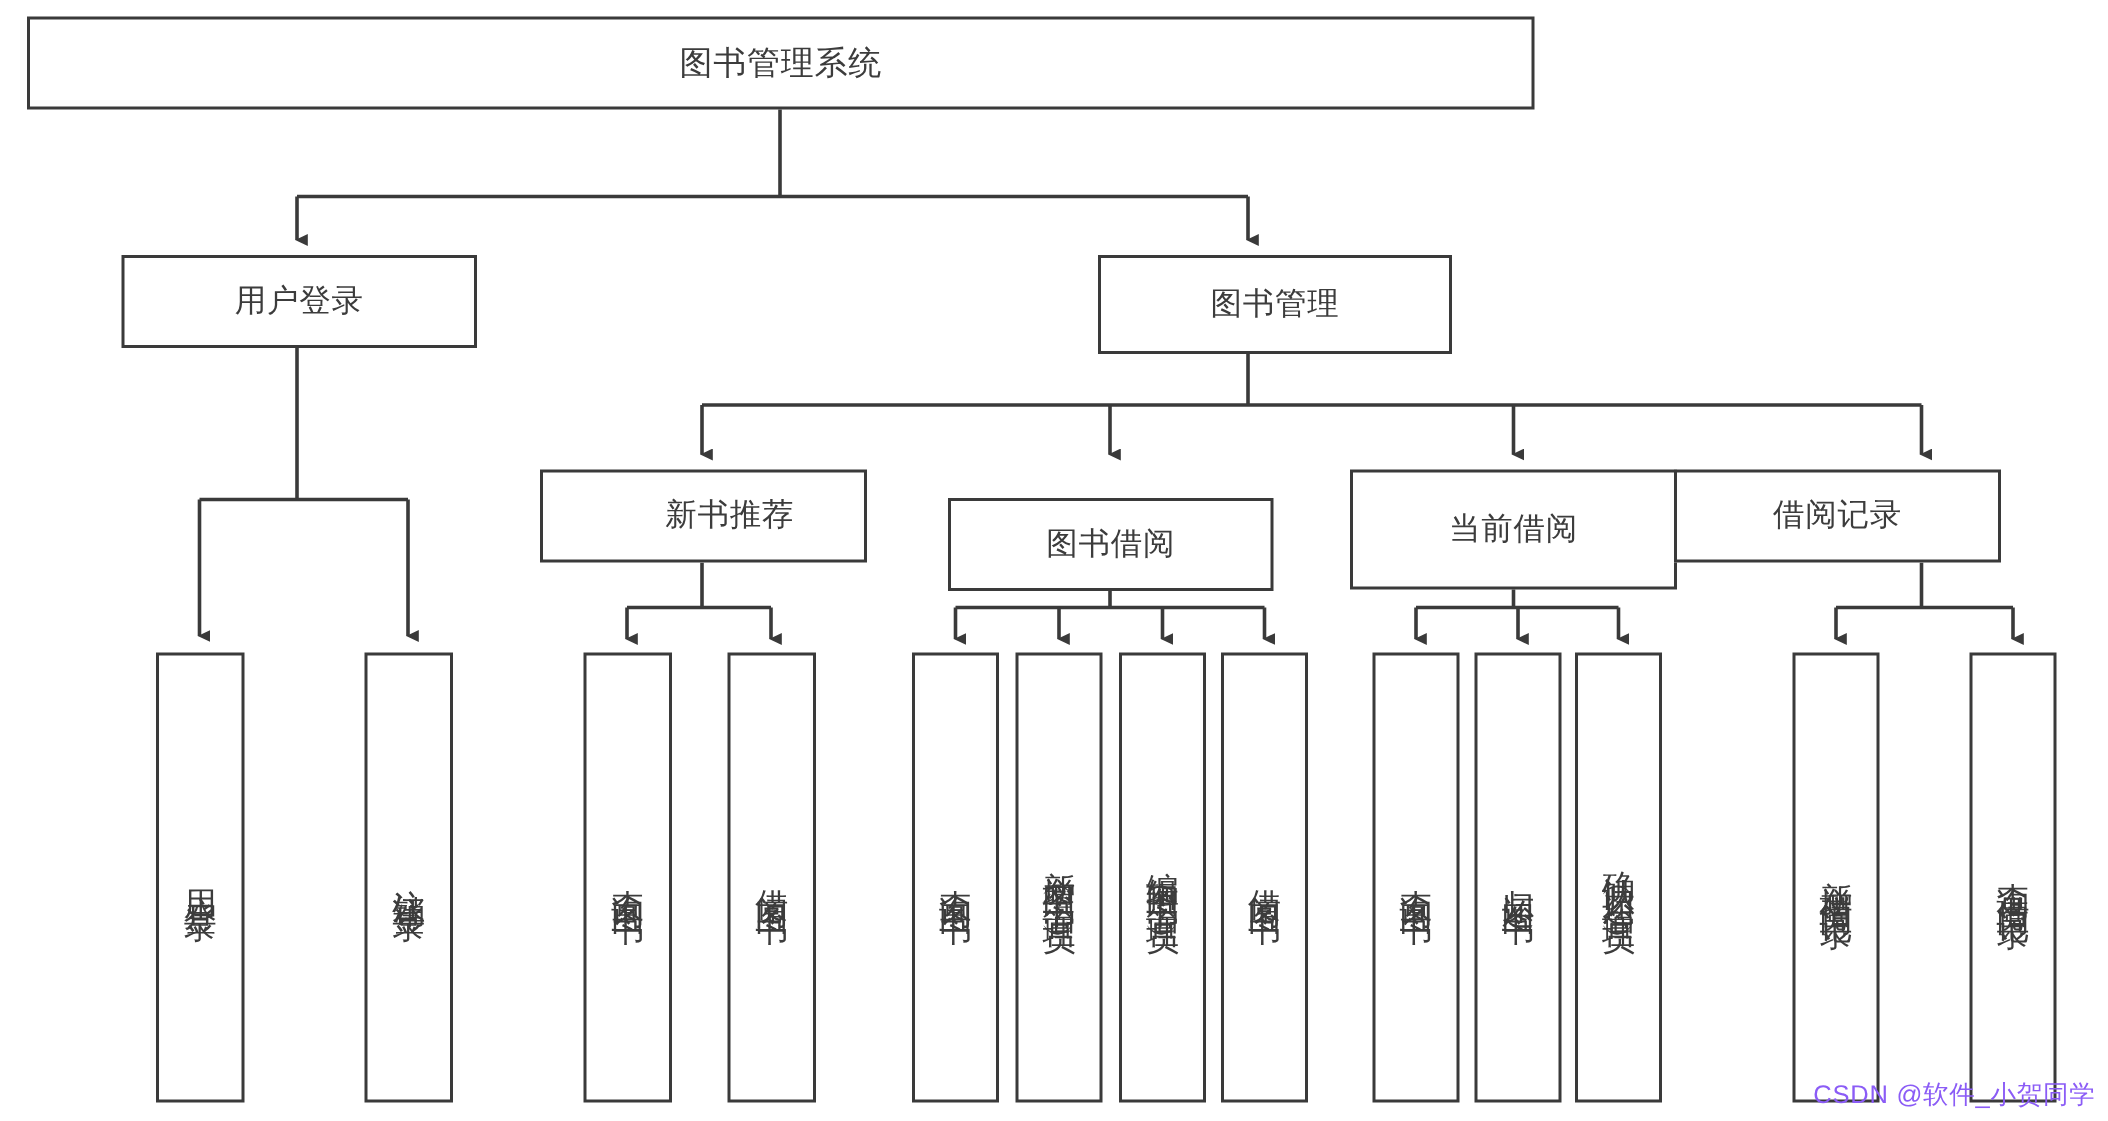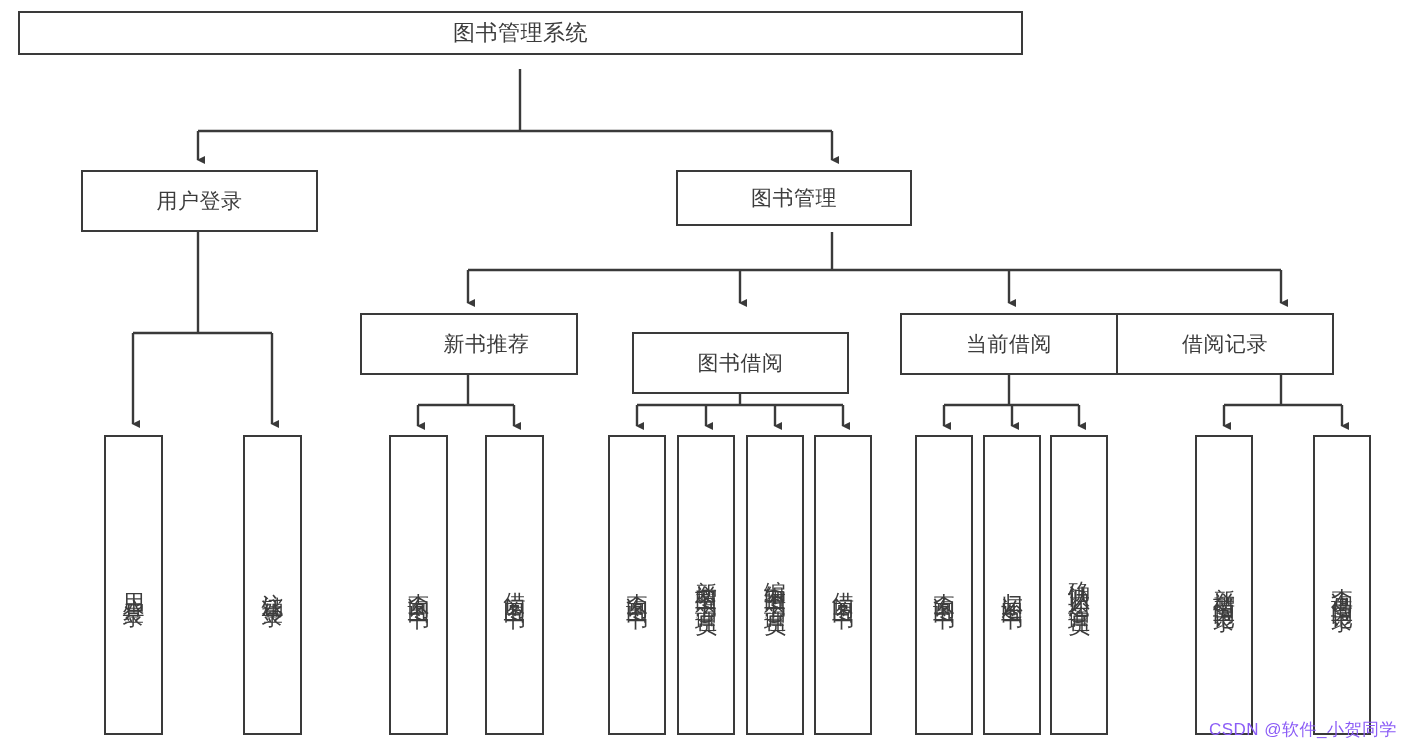--- a/index.html
+++ b/index.html
@@ -126,41 +126,41 @@
       <path d="M 1012 405 L 1012 426" marker-end="url(#arrowhead)"></path>
       <path d="M 1079 405 L 1079 426" marker-end="url(#arrowhead)"></path>
 
       <path d="M 1281 375 L 1281 405"></path>
       <path d="M 1224 405 L 1342 405"></path>
       <path d="M 1224 405 L 1224 426" marker-end="url(#arrowhead)"></path>
       <path d="M 1342 405 L 1342 426" marker-end="url(#arrowhead)"></path>
     </g>
   </svg>
 
-  <div class="node root horiz" style="left:18px; top:11px; width:1005px; height:44px;">
+  <div class="node root horiz" style="left:18px; top:11px; width:1005px; height:62px;">
     <span class="node-label">图书管理系统</span>
   </div>
 
   <div class="node horiz" style="left:81px; top:170px; width:237px; height:62px;">
     <span class="node-label">用户登录</span>
   </div>
 
-  <div class="node horiz" style="left:676px; top:170px; width:236px; height:56px;">
+  <div class="node horiz" style="left:732px; top:170px; width:236px; height:66px;">
     <span class="node-label">图书管理</span>
   </div>
 
   <div class="node horiz" style="left:360px; top:313px; width:218px; height:62px;padding-left:35px;">
     <span class="node-label">新书推荐</span>
   </div>
 
   <div class="node horiz" style="left:632px; top:332px; width:217px; height:62px;">
     <span class="node-label">图书借阅</span>
   </div>
 
-  <div class="node horiz" style="left:900px; top:313px; width:218px; height:62px;">
+  <div class="node horiz" style="left:900px; top:313px; width:218px; height:80px;">
     <span class="node-label">当前借阅</span>
   </div>
 
   <div class="node horiz" style="left:1116px; top:313px; width:218px; height:62px;">
     <span class="node-label">借阅记录</span>
   </div>
 
   <div class="node vert" style="left:104px; top:435px; width:59px; height:300px;">
     <span class="node-label">用户登录</span>
   </div>

